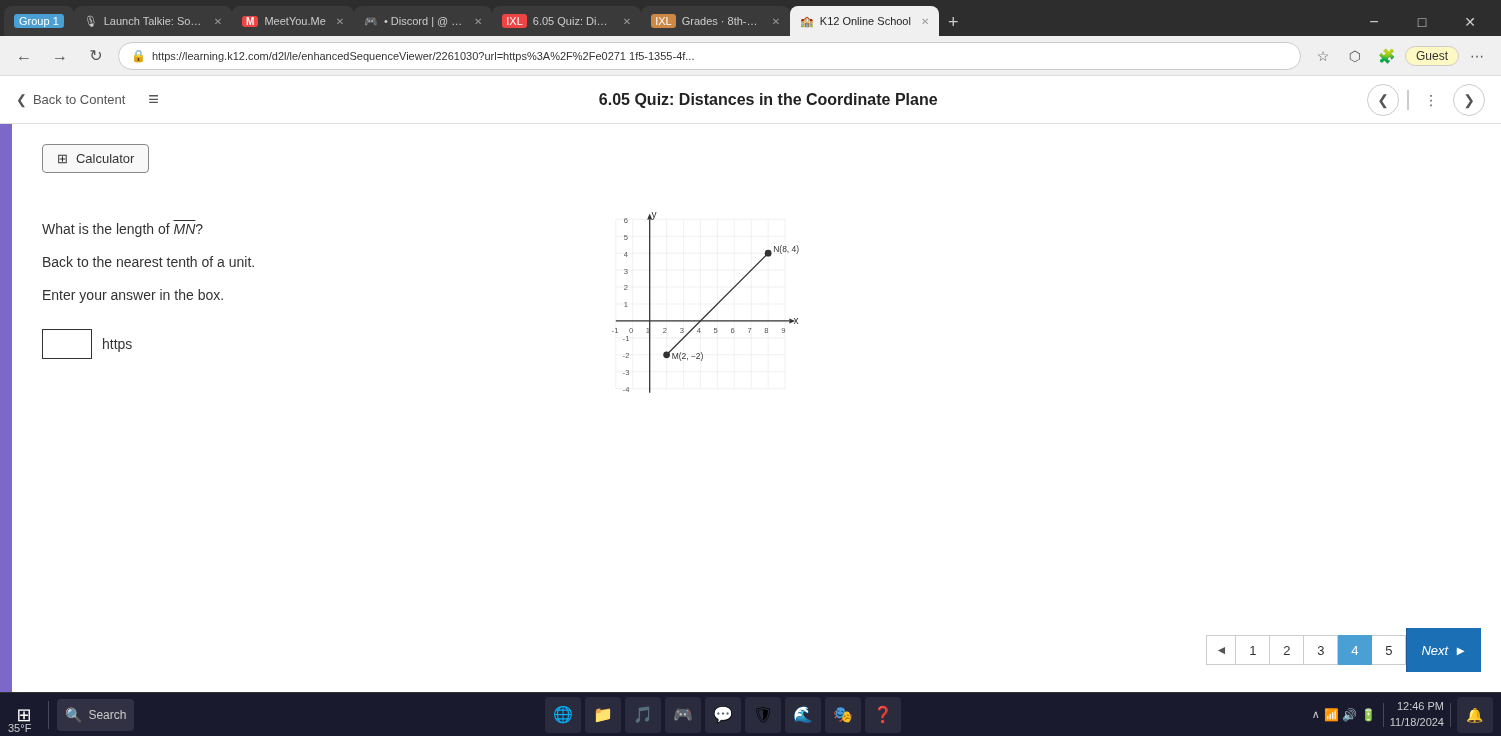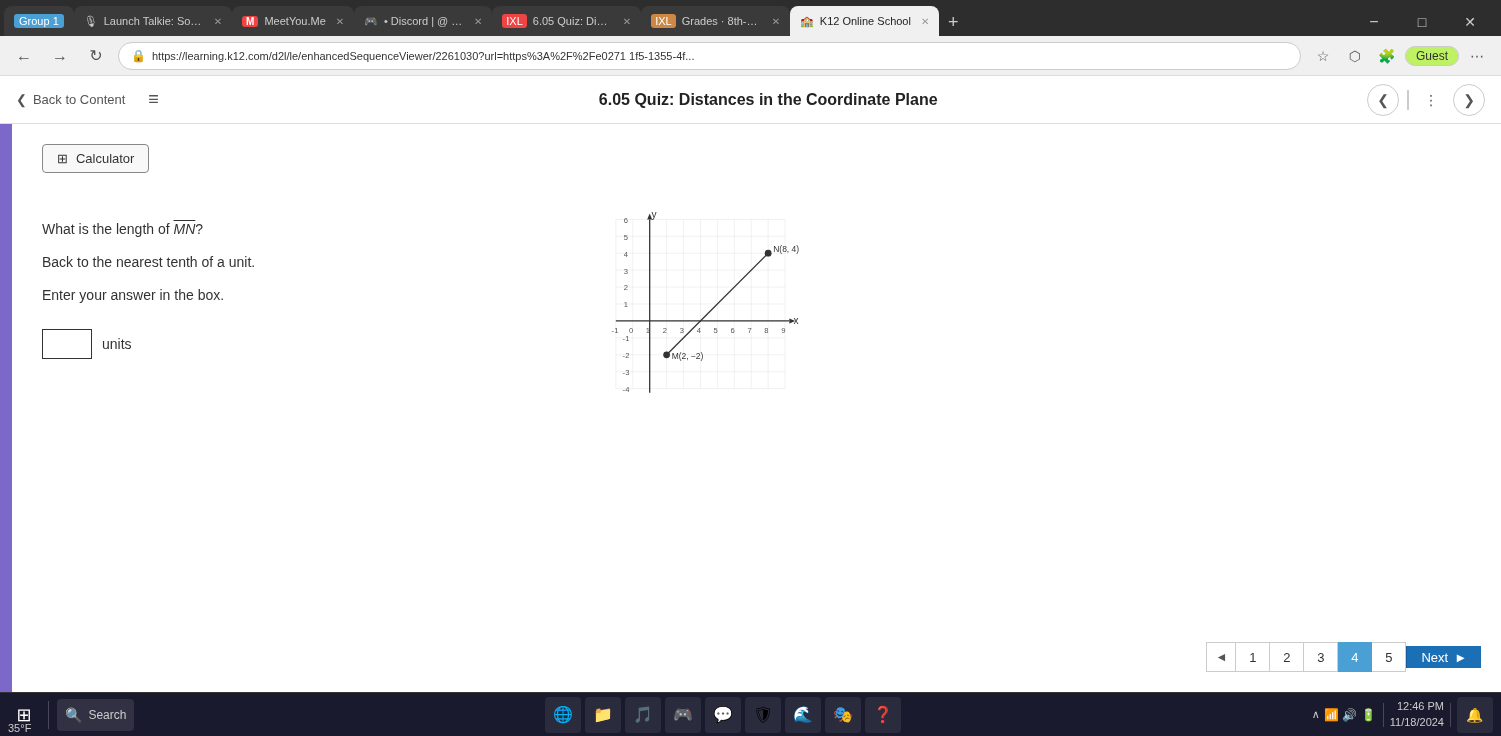--- a/index.html
+++ b/index.html
@@ -111,21 +111,21 @@
       border: none;
       cursor: pointer;
       display: flex;
       align-items: center;
       justify-content: center;
       color: #555;
       font-size: 14px;
     }
 
     .guest-badge {
-      background: #bef264;
+      background: #fef9c3;
       border: 1px solid #ccc;
       border-radius: 14px;
       padding: 2px 10px;
       font-size: 12px;
       color: #333;
       cursor: pointer;
     }
 
     
     .main-content {
@@ -306,31 +306,32 @@
       cursor: pointer;
     }
 
     .page-num.active {
       background: #4a9fd4;
       color: white;
       border-color: #4a9fd4;
     }
 
     .next-btn {
-      height: 22px;
+      height: 44px;
       padding: 0 14px;
       background: #1a6fb5;
       color: white;
       border: none;
       cursor: pointer;
       font-size: 13px;
       display: flex;
       align-items: center;
       gap: 6px;
       border-left: 1px solid #1a5a9a;
+      font-style: italic;
     }
 
     
     .taskbar {
       background: #1a1a2e;
       height: 44px;
       display: flex;
       align-items: center;
       padding: 0 8px;
       gap: 4px;
@@ -496,21 +497,21 @@
           <div class="question-text">
             <p>
               <span>What is the length of</span>
               <span style="font-style:italic;text-decoration:overline;">MN</span><span>?</span>
             </p>
             <p style="margin-top:8px;">Back to the nearest tenth of a unit.</p>
             <p style="margin-top:8px;">Enter your answer in the box.</p>
 
             <div class="answer-section">
               <input type="text" class="answer-box" style="">
-              <span class="units-label">units</span>
+              <span class="units-label">https</span>
             </div>
           </div>
 
           <div class="graph-container">
             <svg class="graph-svg" viewBox="-30 -20 260 260">
 
               <line x1="10" y1="10" x2="10" y2="210" stroke="#ddd" stroke-width="0.5"></line>
               <line x1="30" y1="10" x2="30" y2="210" stroke="#ddd" stroke-width="0.5"></line>
               <line x1="50" y1="10" x2="50" y2="210" stroke="#ddd" stroke-width="0.5"></line>
               <line x1="70" y1="10" x2="70" y2="210" stroke="#ddd" stroke-width="0.5"></line>

